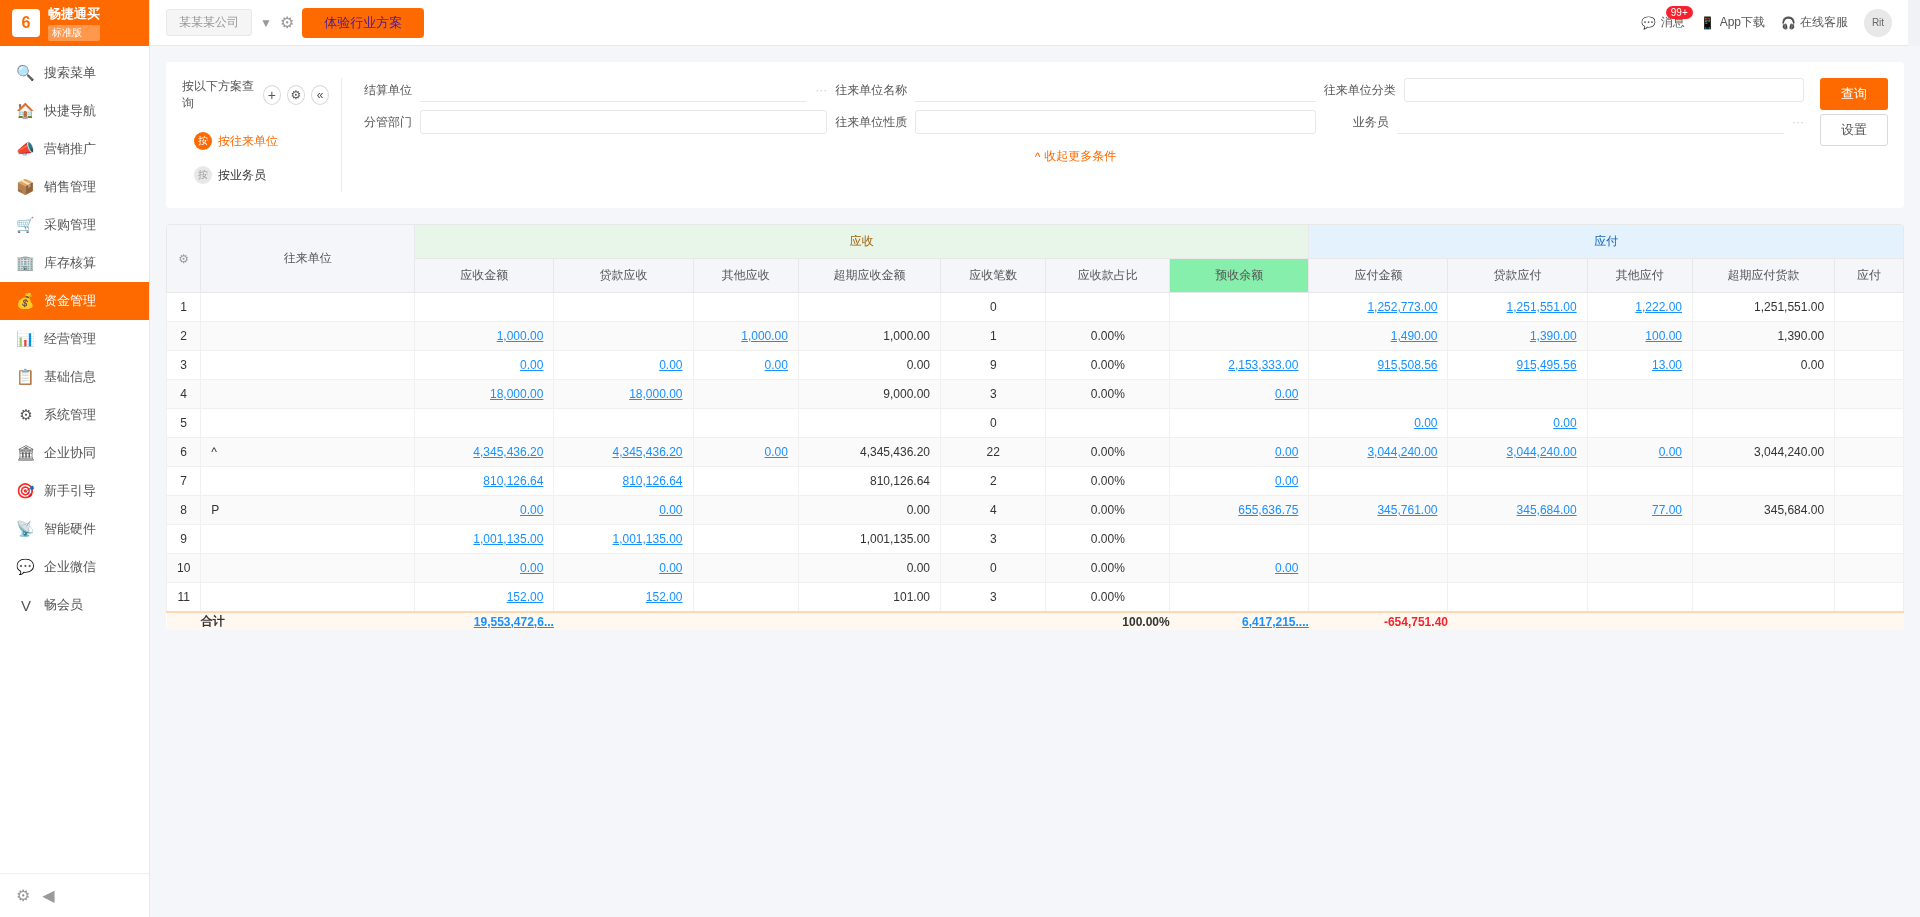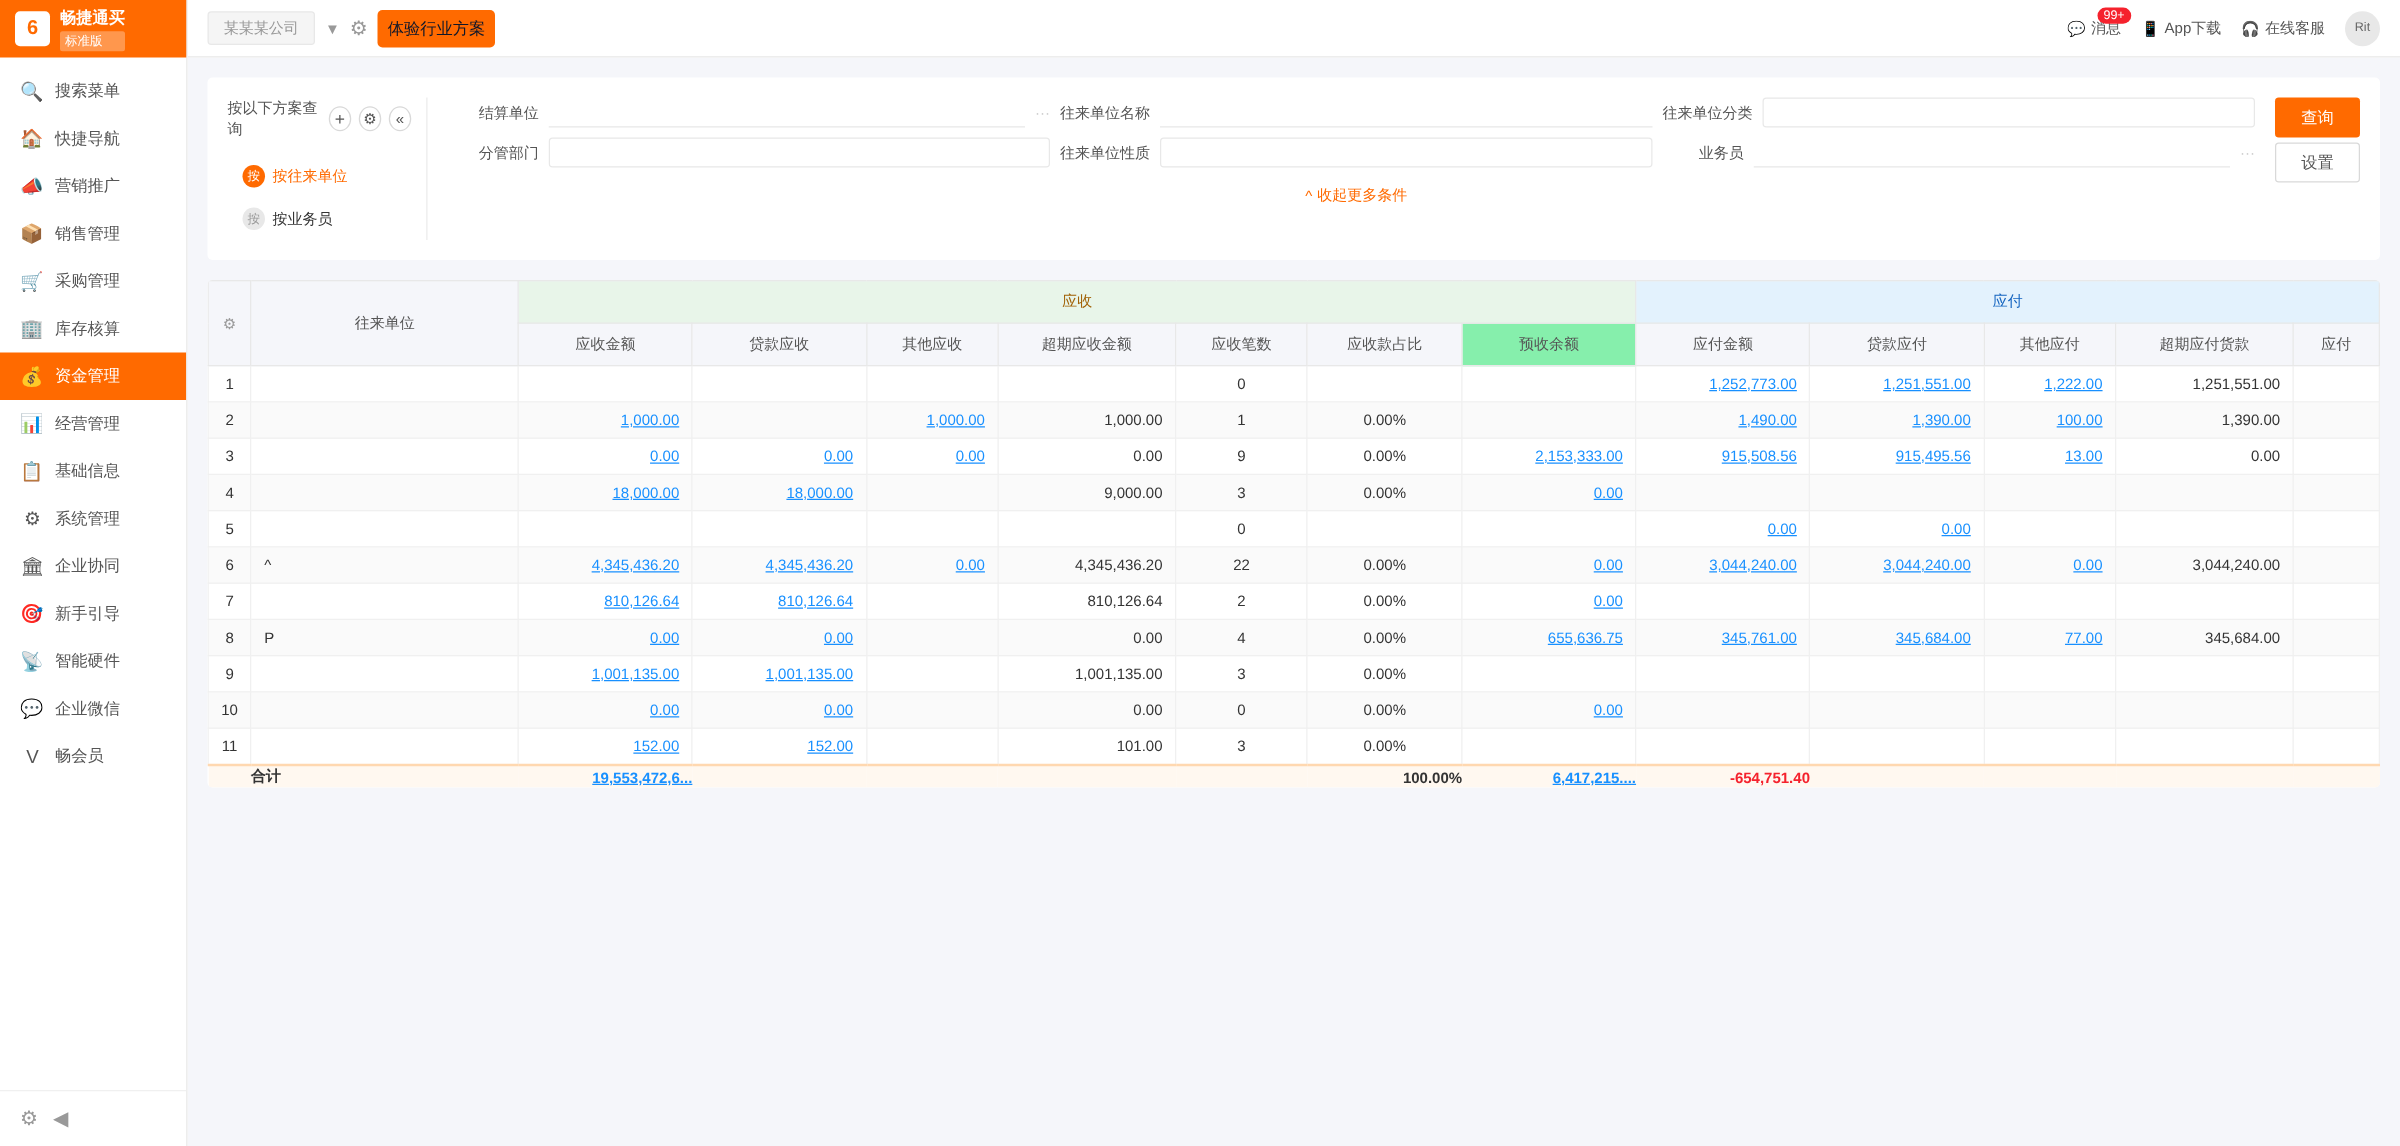--- a/index.html
+++ b/index.html
@@ -1,23 +1,23 @@
 <!DOCTYPE html>
 <html><head>
   <meta charset="utf-8">
   <style>
     * { box-sizing: border-box; margin: 0; padding: 0; }
     body { font-family: 'Microsoft YaHei', Arial, sans-serif; font-size: 12px; background: #f0f2f5; color: #333; overflow: hidden; }
 
     
-    .top-bar { height: 46px; background: #fff; display: flex; align-items: center; padding: 0 16px; border-bottom: 1px solid #e8e8e8; position: fixed; top: 0; left: 150px; right: 0; z-index: 100; }
+    .top-bar { height: 46px; background: #fff; display: flex; align-items: center; padding: 0 16px; border-bottom: 1px solid #e8e8e8; position: fixed; top: 0; left: 150px; right: 12px; z-index: 100; }
     .top-bar-left { display: flex; align-items: center; gap: 8px; flex: 1; }
     .company-name { color: #999; font-size: 12px; background: #f5f5f5; padding: 4px 12px; border-radius: 3px; border: 1px solid #e8e8e8; }
     .top-bar-icons { display: flex; align-items: center; gap: 16px; }
-    .top-bar-btn { background: #ff6a00; color: #0f172a; border: none; border-radius: 4px; padding: 6px 8px; font-size: 13px; cursor: pointer; white-space: nowrap; }
+    .top-bar-btn { background: #ff6a00; color: #4c1d95; border: none; border-radius: 4px; padding: 6px 22px; font-size: 13px; cursor: pointer; white-space: nowrap; }
     .top-bar-icon-item { display: flex; align-items: center; gap: 4px; color: #555; font-size: 12px; cursor: pointer; position: relative; }
     .badge { background: #f5222d; color: #fff; border-radius: 10px; font-size: 10px; padding: 1px 5px; position: absolute; top: -8px; right: -8px; }
     .user-avatar { width: 28px; height: 28px; border-radius: 50%; background: #ccc; }
 
     
     .sidebar { position: fixed; top: 0; left: 0; width: 150px; height: 100vh; background: #fff; border-right: 1px solid #e8e8e8; z-index: 200; display: flex; flex-direction: column; }
     .sidebar-logo { height: 46px; background: #ff6a00; display: flex; align-items: center; padding: 0 12px; gap: 8px; }
     .sidebar-logo-icon { width: 28px; height: 28px; background: #fff; border-radius: 4px; display: flex; align-items: center; justify-content: center; font-size: 16px; font-weight: bold; color: #ff6a00; }
     .sidebar-logo-badge { font-size: 10px; background: rgba(255,255,255,0.3); padding: 1px 4px; border-radius: 2px; color: #fff; margin-top: 2px; }
     .sidebar-menu { flex: 1; overflow-y: auto; padding: 8px 0; }
@@ -192,21 +192,21 @@
 
 <div class="main">
 
 
   <div class="page-content">
 
 
     <div class="filter-area">
       <div style="display:flex;gap:0;align-items:flex-start;">
 
-        <div style="width:160px;border-right:1px solid #ebebeb;padding-right:12px;margin-right:24px;">
+        <div style="width:160px;border-right:1px solid #ebebeb;padding-right:12px;margin-right:5px;">
           <div style="display:flex;align-items:center;gap:6px;margin-bottom:12px;">
             <span class="filter-label">按以下方案查询</span>
             <span class="filter-add-btn">+</span>
             <span class="filter-add-btn" style="font-size:12px;">⚙</span>
             <span class="filter-add-btn" style="font-size:12px;">«</span>
           </div>
           <div class="scheme-item active">
             <div class="scheme-icon">按</div>
             <span>按往来单位</span>
           </div>

